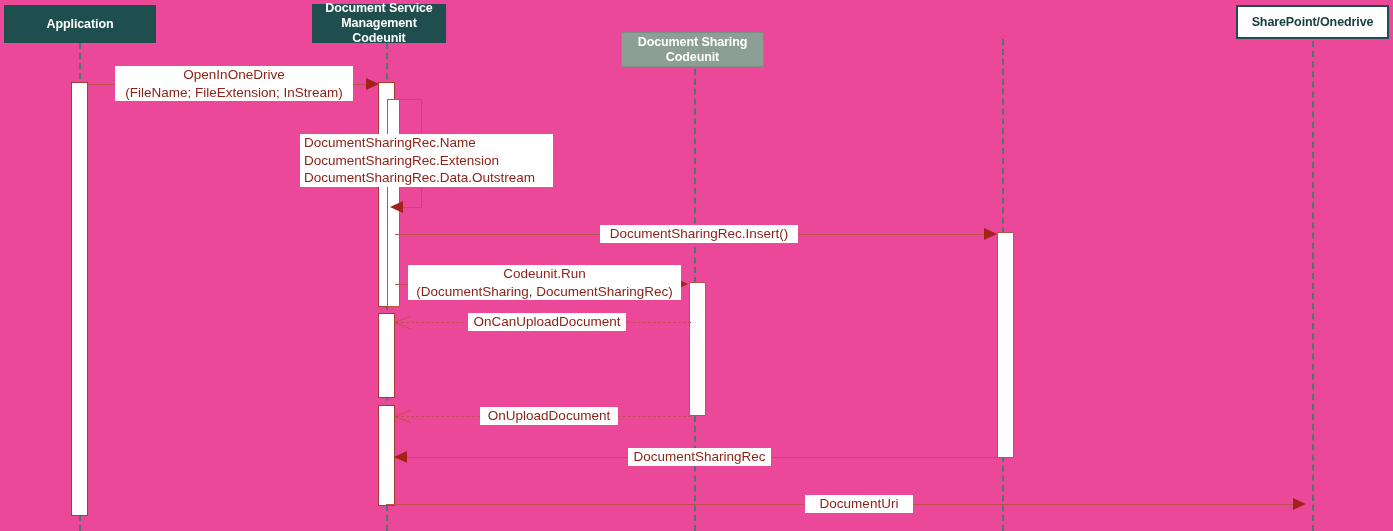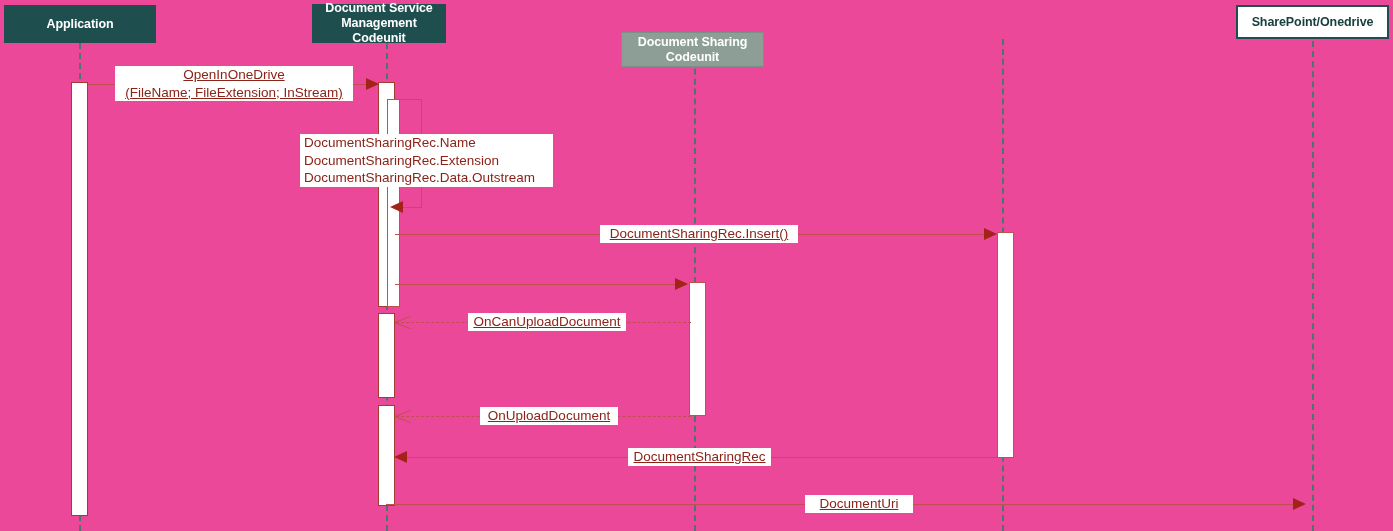--- a/index.html
+++ b/index.html
@@ -120,21 +120,21 @@
   
   .msg-label {
     position: absolute;
     color: #8B2318;
     font-size: 13.5px;
     line-height: 17.5px;
     white-space: pre;
     background: #ffffff;
     padding: 0 4px;
   }
-  .msg-label.center { text-align: center; text-decoration: underline; }
+  .msg-label.center { text-align: center; }
   .msg-label.left   { text-align: left; margin-left: 28px; }
 </style>
 </head>
 <body>
 
 <div id="canvas">
 
   <div class="lifeline" style="left:79px;  top:43px; height:488px;"></div>
   <div class="lifeline" style="left:386px; top:43px; height:488px;"></div>
   <div class="lifeline" style="left:694px; top:39px; height:492px;"></div>
@@ -184,20 +184,22 @@
   <div class="msg-label left" style="left:272px; top:134px; width:245px;">DocumentSharingRec.Name
 DocumentSharingRec.Extension
 DocumentSharingRec.Data.Outstream</div>
 
   <div class="msg-line" style="left:395px; top:234px; width:600px;"></div>
   <div class="arrow-right" style="left:984px; top:228px;"></div>
   <div class="msg-label center" style="left:600px; top:225px; width:190px;">DocumentSharingRec.Insert()</div>
 
   <div class="msg-line" style="left:395px; top:284px; width:292px;"></div>
   <div class="arrow-right" style="left:675px; top:278px;"></div>
+  <div class="msg-label center" style="left:408px; top:265px; width:265px;">Codeunit.Run
+(DocumentSharing, DocumentSharingRec)</div>
 
   <div class="msg-line dashed" style="left:396px; top:322px; width:295px;"></div>
   <div class="arrow-open-left" style="left:395px; top:314px;"></div>
   <div class="msg-label center" style="left:468px; top:313px; width:150px;text-align:center;">OnCanUploadDocument</div>
 
   <div class="msg-line dashed" style="left:396px; top:416px; width:295px;"></div>
   <div class="arrow-open-left" style="left:395px; top:408px;"></div>
   <div class="msg-label center" style="left:480px; top:407px; width:130px;">OnUploadDocument</div>
 
   <div class="msg-line" style="left:403px; top:457px; width:610px;"></div>

